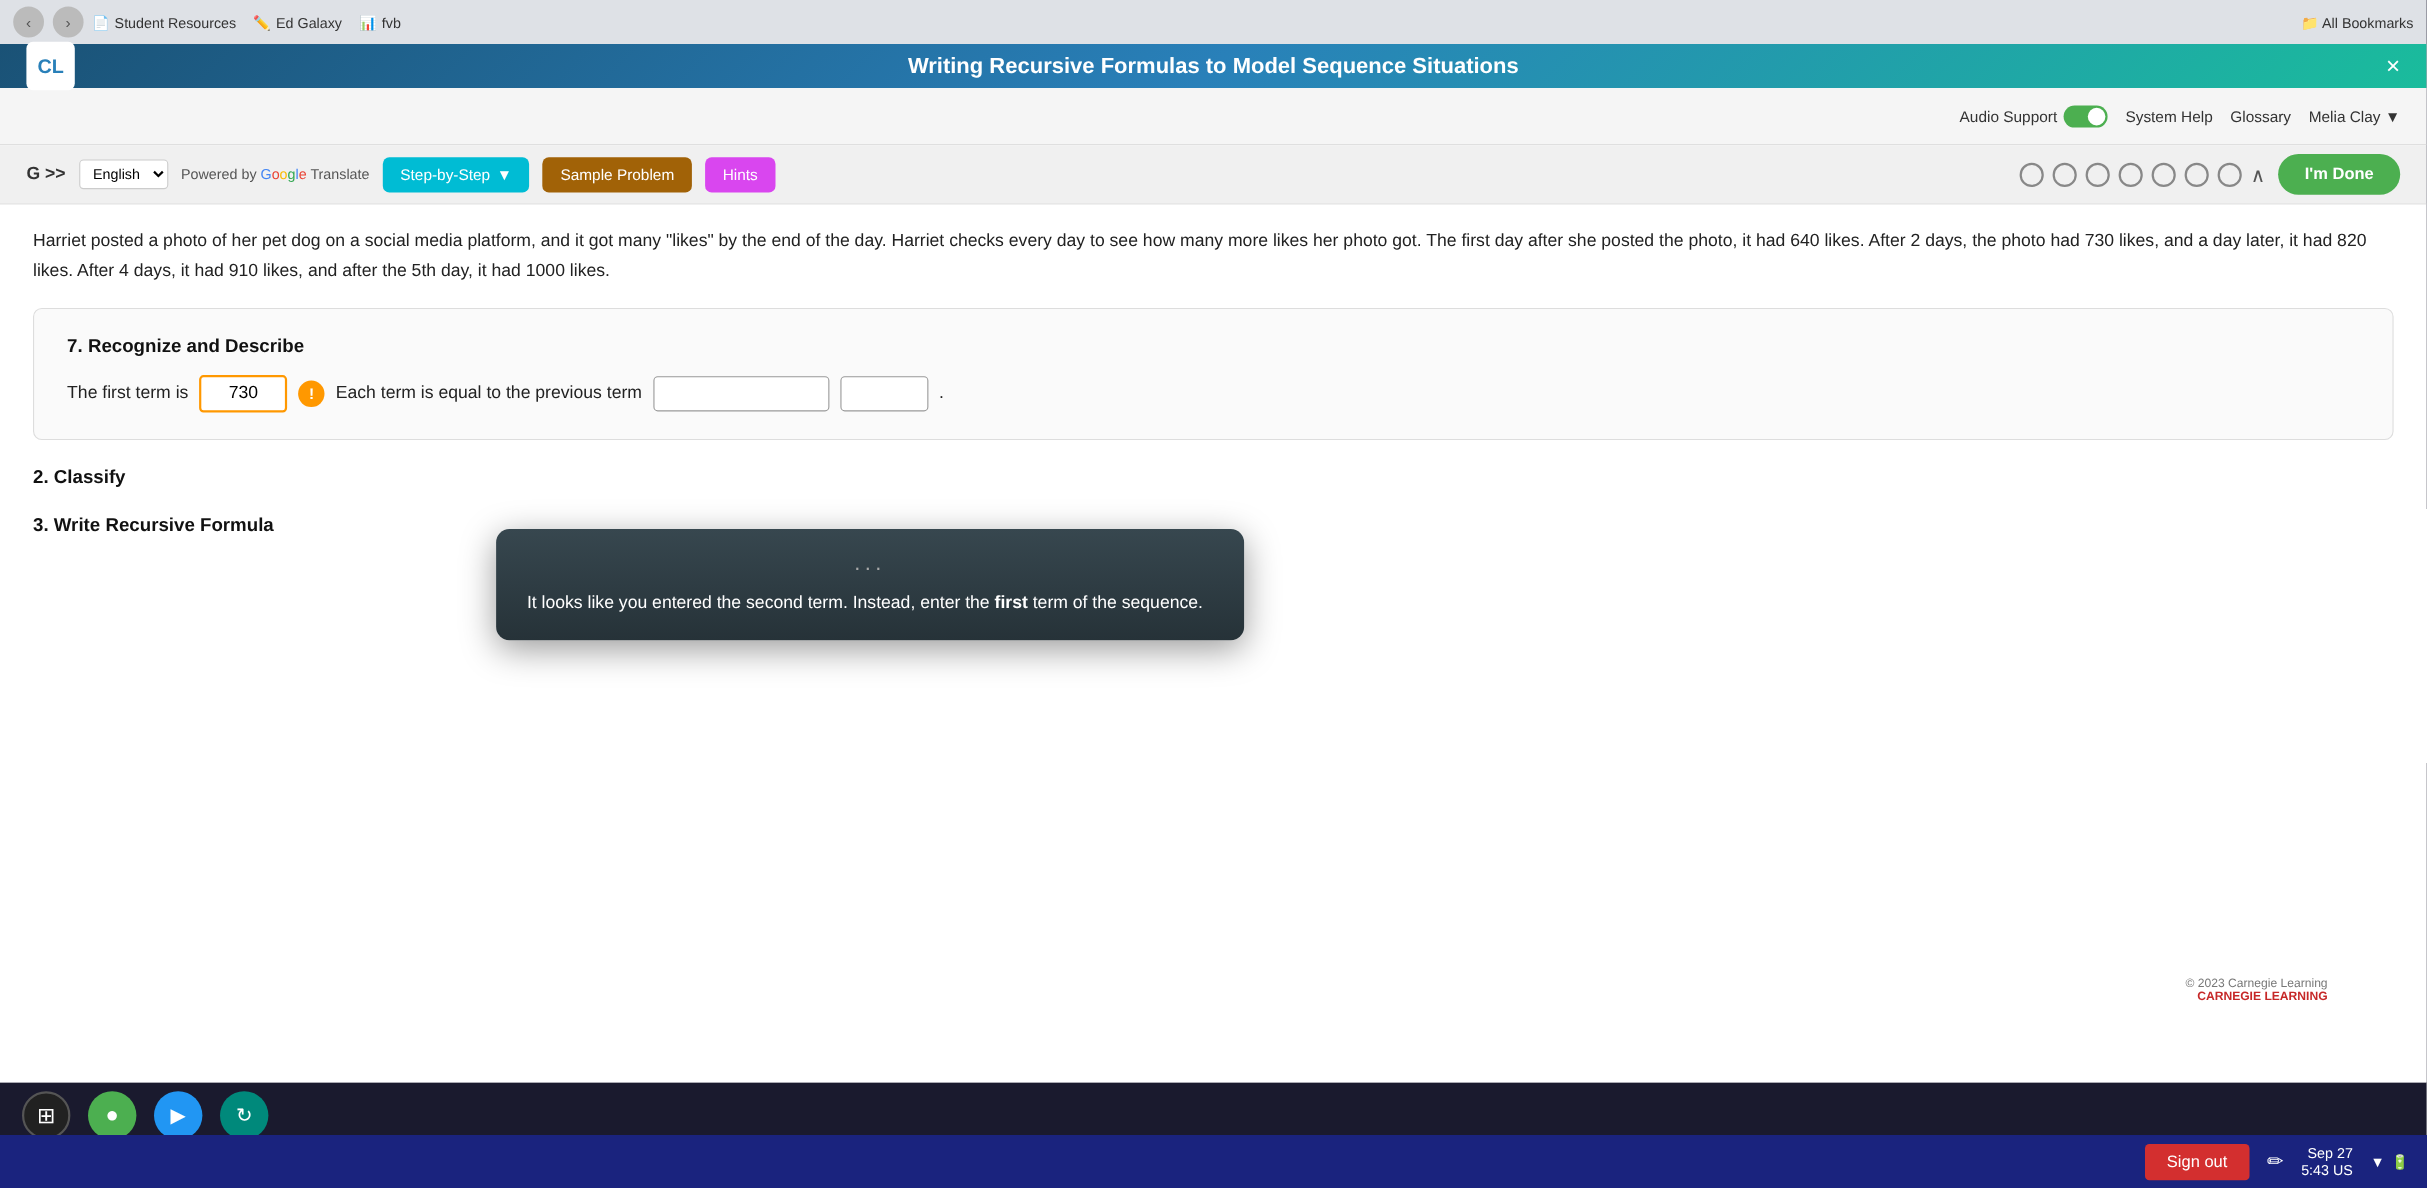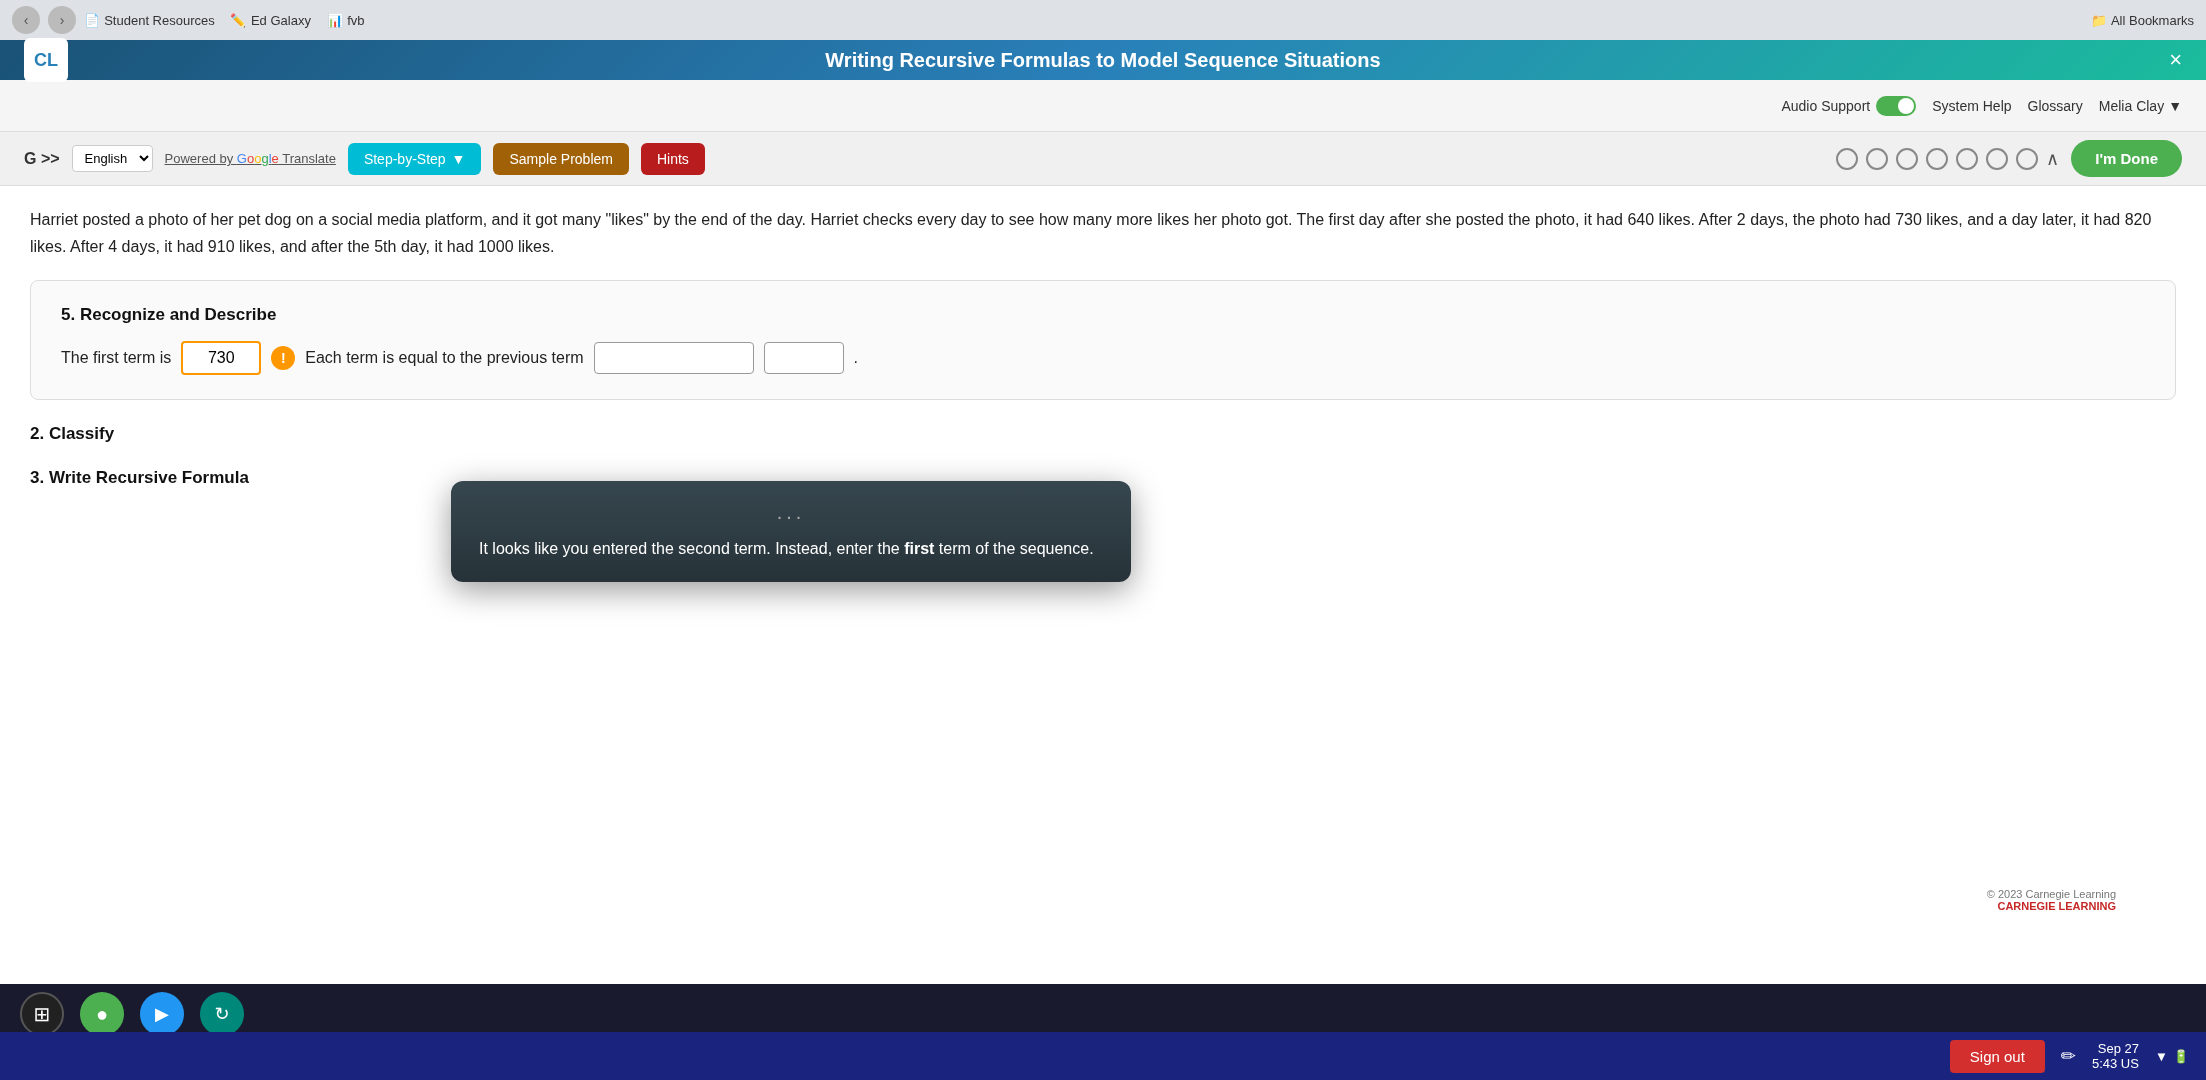--- a/index.html
+++ b/index.html
@@ -164,21 +164,20 @@
     .language-select {
       border: 1px solid #ccc;
       border-radius: 4px;
       padding: 4px 8px;
       font-size: 13px;
       background: #fff;
     }
     .powered-by {
       font-size: 13px;
       color: #555;
-      text-decoration: underline;
     }
     .powered-by span.google { color: #4285f4; }
     .powered-by span.google2 { color: #ea4335; }
     .powered-by span.google3 { color: #fbbc05; }
     .powered-by span.google4 { color: #34a853; }
     .btn-step {
       background: #00bcd4;
       color: #fff;
       border: none;
       border-radius: 6px;
@@ -190,21 +189,21 @@
     .btn-sample {
       background: #a16207;
       color: #fff;
       border: none;
       border-radius: 6px;
       padding: 8px 16px;
       font-size: 14px;
       cursor: pointer;
     }
     .btn-hints {
-      background: #b91c1c;
+      background: #d946ef;
       color: #fff;
       border: none;
       border-radius: 6px;
       padding: 8px 16px;
       font-size: 14px;
       cursor: pointer;
     }
     .toolbar-right {
       display: flex;
       align-items: center;
@@ -524,21 +523,21 @@
       <button class="btn-done">I'm Done</button>
     </div>
   </div>
 
   <div class="main-content">
 
     <div class="problem-text">Harriet posted a photo of her pet dog on a social media platform, and it got many "likes" by the end of the day. Harriet checks every day to see how many more likes her photo got. The first day after she posted the photo, it had 640 likes. After 2 days, the photo had 730 likes, and a day later, it had 820 likes. After 4 days, it had 910 likes, and after the 5th day, it had 1000 likes.</div>
 
     <div class="question-area">
 
-      <div class="question-title">5. Recognize and Describe</div>
+      <div class="question-title">7. Recognize and Describe</div>
       <div class="question-row">
         <span>The first term is</span>
         <input class="input-box" type="text" value="730" style="">
         <span class="warning-icon">!</span>
         <span>Each term is equal to the previous term</span>
         <input class="blank-input" type="text" style="">
         <input class="blank-input-sm" type="text" style="">
         <span>.</span>
       </div>
 

